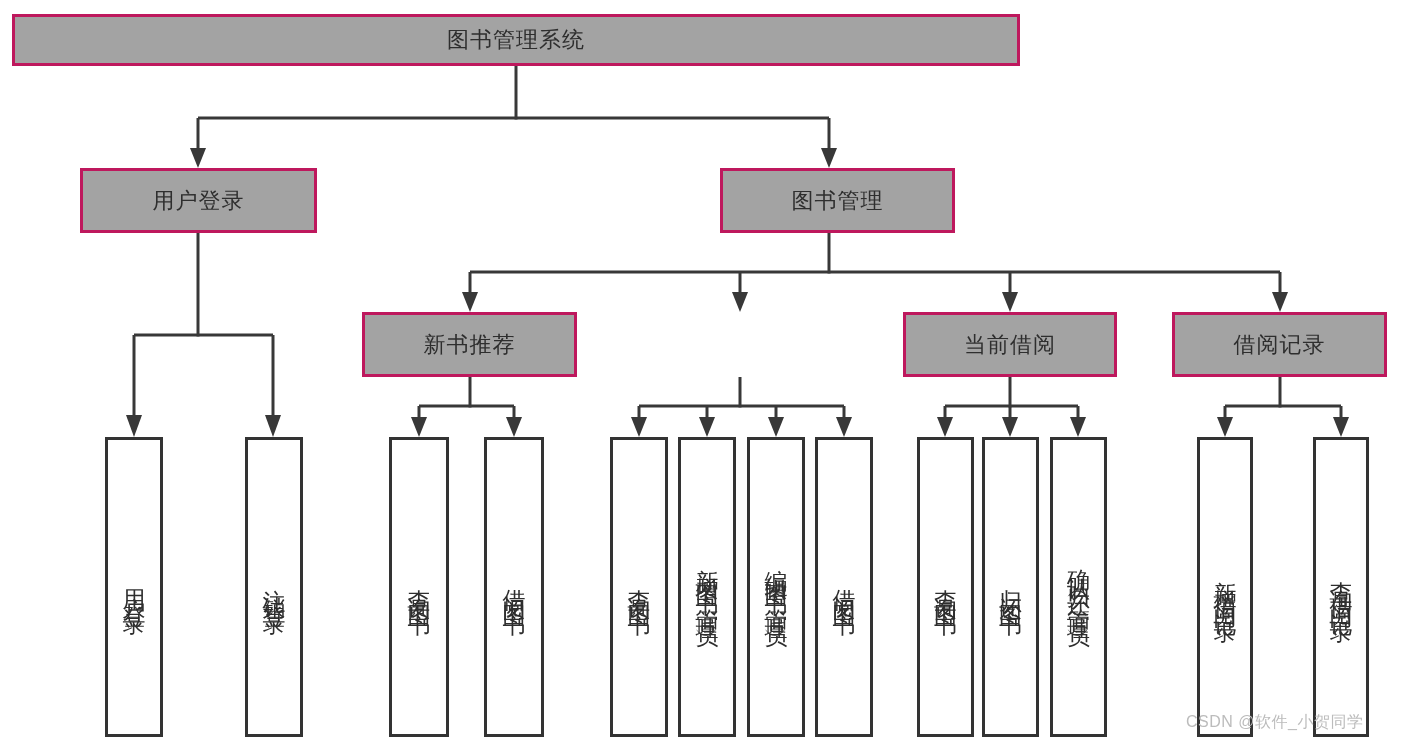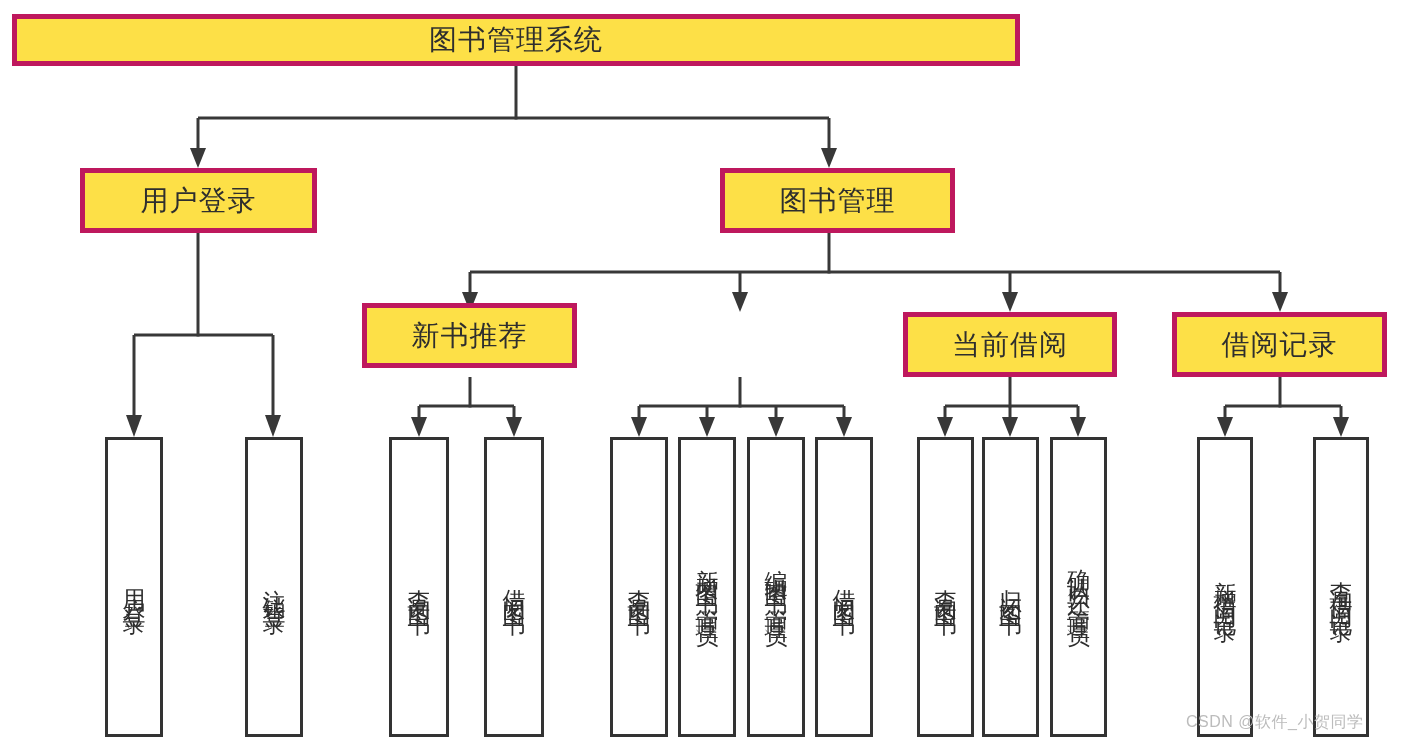--- a/index.html
+++ b/index.html
@@ -13,26 +13,26 @@
     overflow: hidden;
   }
   #connectors {
     position: absolute;
     left: 0; top: 0;
     width: 1405px; height: 747px;
   }
   .hbox {
     position: absolute;
     box-sizing: border-box;
-    border: 5px solid #be185d;
-    background: #fde047;
+    border: 3px solid #be185d;
+    background: #a3a3a3;
     display: flex;
     align-items: center;
     justify-content: center;
-    font-size: 28px;
+    font-size: 22px;
     letter-spacing: 1px;
     white-space: nowrap;
   }
   .vbox {
     position: absolute;
     box-sizing: border-box;
     border: 3px solid #333333;
     background: #ffffff;
     display: flex;
     align-items: center;
@@ -146,21 +146,21 @@
     <span>图书管理系统</span>
   </div>
 
   <div class="hbox" style="left:80px; top:168px; width:237px; height:65px;">
     <span>用户登录</span>
   </div>
   <div class="hbox" style="left:712px; top:168px; width:235px; height:65px;margin-left:8px;">
     <span>图书管理</span>
   </div>
 
-  <div class="hbox" style="left:362px; top:303px; width:215px; height:65px;align-items:center;">
+  <div class="hbox" style="left:362px; top:312px; width:215px; height:65px;align-items:center;">
     <span>新书推荐</span>
   </div>
   <div class="hbox" style="left:903px; top:312px; width:214px; height:65px;align-items:center;">
     <span>当前借阅</span>
   </div>
   <div class="hbox" style="left:1172px; top:312px; width:215px; height:65px;">
     <span>借阅记录</span>
   </div>
 
   <div class="vbox" style="left:105px; top:437px; width:58px; height:300px;">

